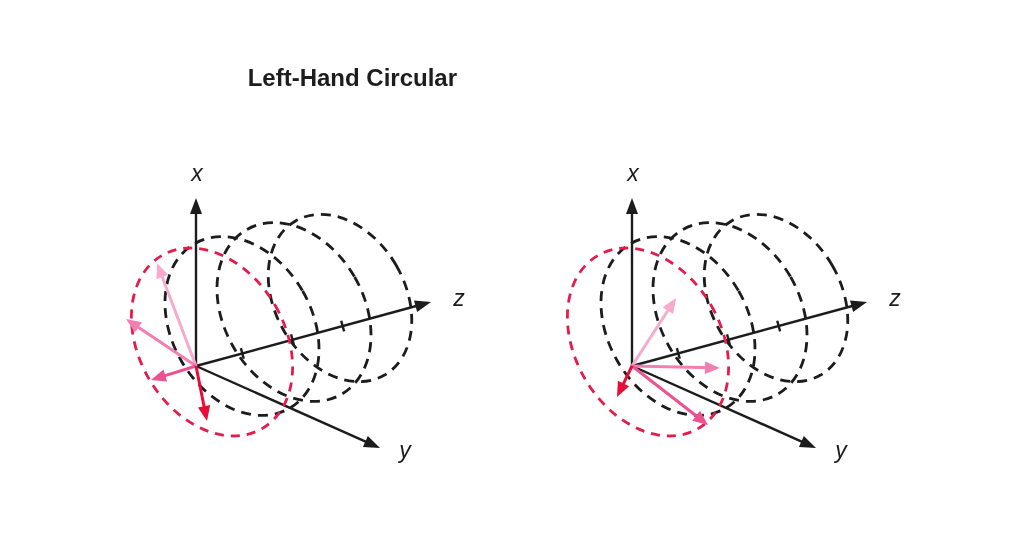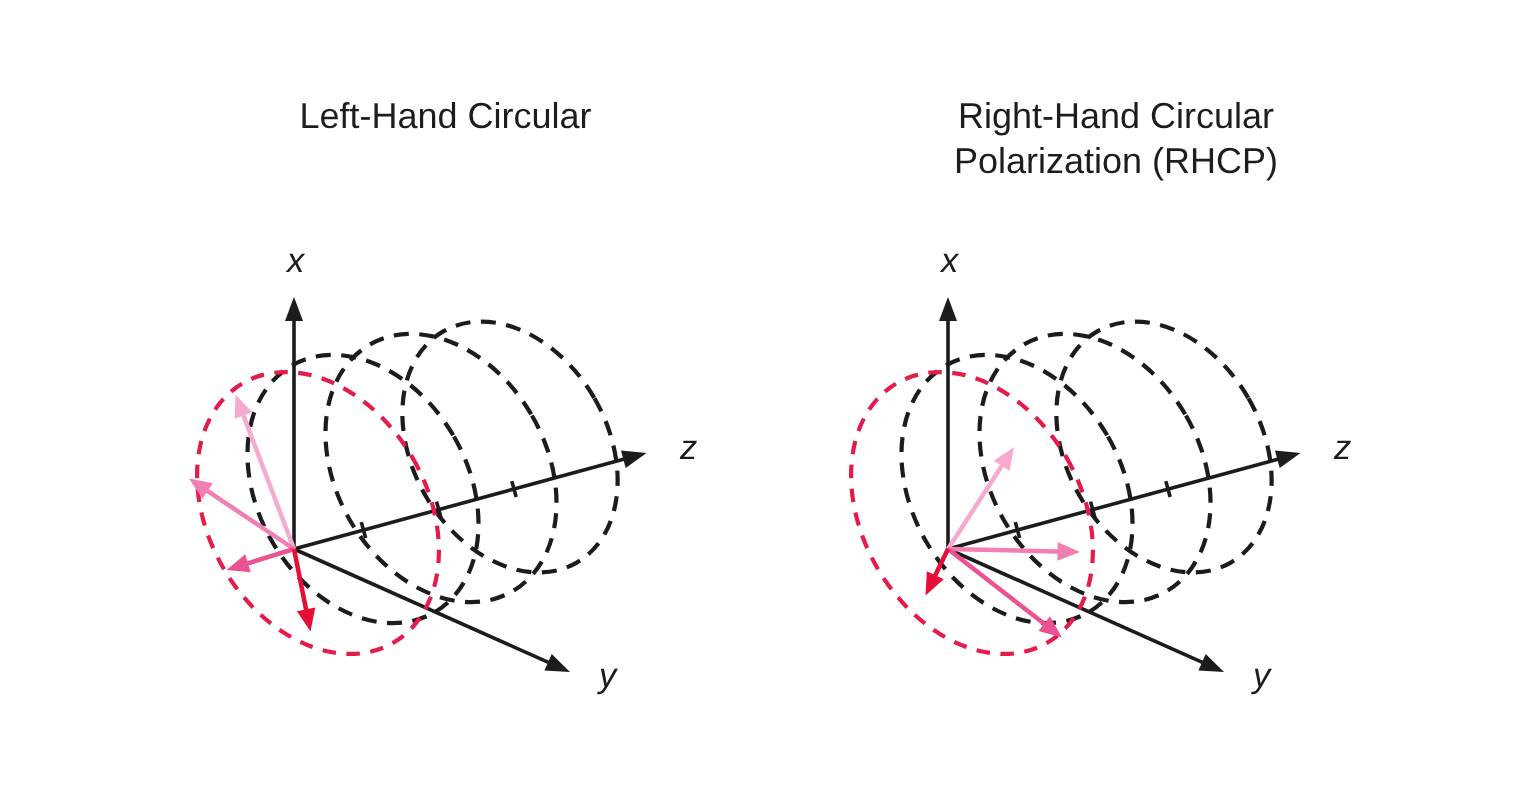--- a/index.html
+++ b/index.html
@@ -7,25 +7,25 @@
     position:relative;
     width:1024px;height:536px;
     background:#ffffff;
     overflow:hidden;
     font-family:"Liberation Sans",sans-serif;
   }
   .panel-title{
     position:absolute;
     top:63px;
     width:320px;
-    text-align:center;
+    text-align:right;
     font-family:"Liberation Sans",sans-serif;
     font-size:24px;
     line-height:30px;
-    font-weight:400;
+    font-weight:700;
     letter-spacing:0px;
     color:#1d1d1e;
   }
   .panel-title.left{left:137px;}
   .panel-title.right{left:584px;}
   .diagram{position:absolute;top:140px;}
   .diagram.left{left:90px;}
   .diagram.right{left:526px;}
   .dash-black{fill:none;stroke:#1c1c1c;stroke-width:2.8;stroke-dasharray:10 7;}
   .dash-red{fill:none;stroke-width:2.8;stroke-dasharray:9 7;}
@@ -33,24 +33,20 @@
 </style>
 </head>
 <body>
 
 <div class="stage">
 
   <div class="panel-title left">
     <div>Left-Hand Circular</div>
   </div>
 
-  <div class="panel-title right">
-    <div>Right-Hand Circular</div>
-    <div>Polarization (RHCP)</div>
-  </div>
 
   <svg class="diagram left" width="400" height="360" viewBox="0 0 400 360">
       <ellipse cx="152" cy="186" rx="70" ry="95" transform="rotate(-30 152 186)" class="dash-black"></ellipse>
       <ellipse cx="204" cy="172" rx="70" ry="95" transform="rotate(-30 204 172)" class="dash-black"></ellipse>
       <ellipse cx="250" cy="158" rx="65" ry="89" transform="rotate(-30 250 158)" class="dash-black"></ellipse>
       <line x1="106" y1="226" x2="106" y2="67.6" stroke="#1c1c1c" stroke-width="2.4"></line>
       <polygon points="106,58 112,74 100,74" fill="#1c1c1c"></polygon>
       <line x1="106" y1="226" x2="331.737358328234" y2="164.52259177443838" stroke="#1c1c1c" stroke-width="2.4"></line>
       <polygon points="341,162 327.13888373941404,171.99347066891772 323.98564402136606,160.41516857921027" fill="#1c1c1c"></polygon>
       <line x1="106" y1="226" x2="281.23134396082463" y2="304.0922293738458" stroke="#1c1c1c" stroke-width="2.4"></line>

